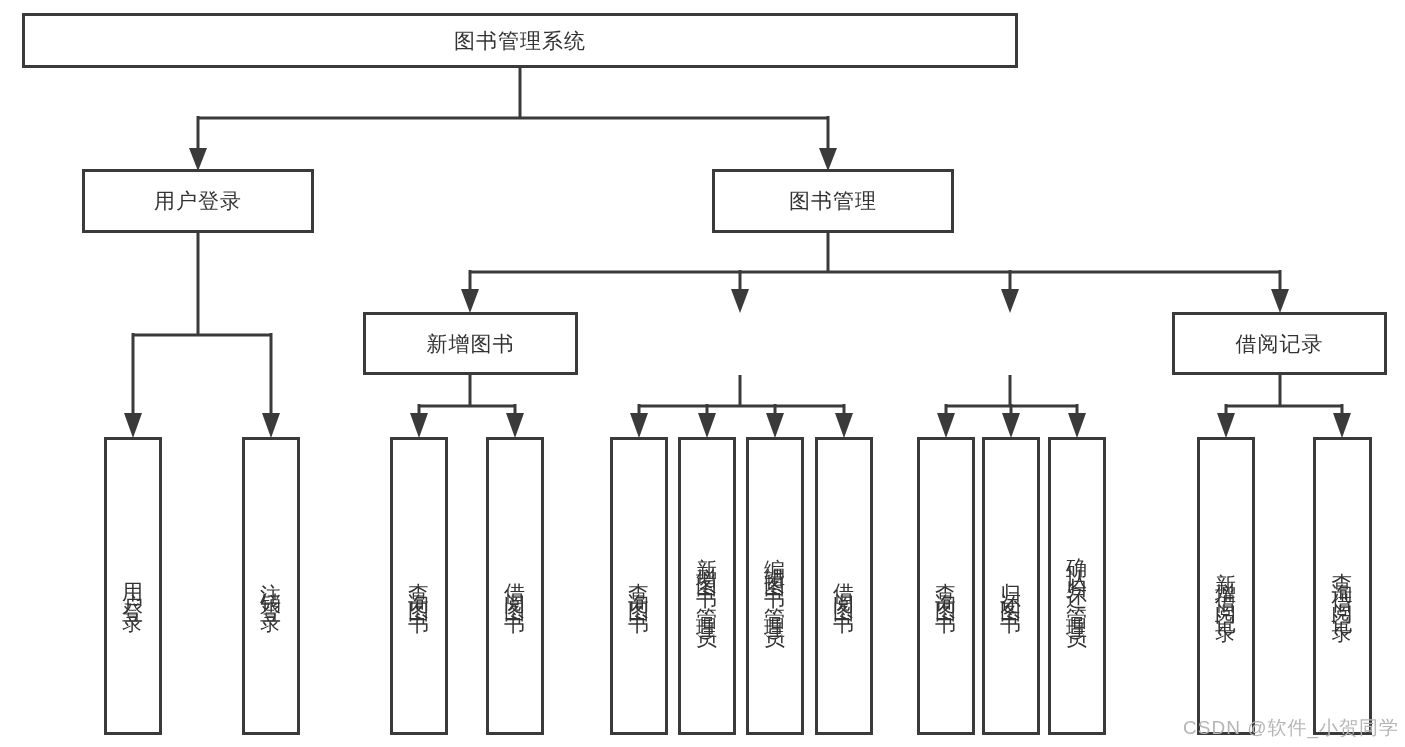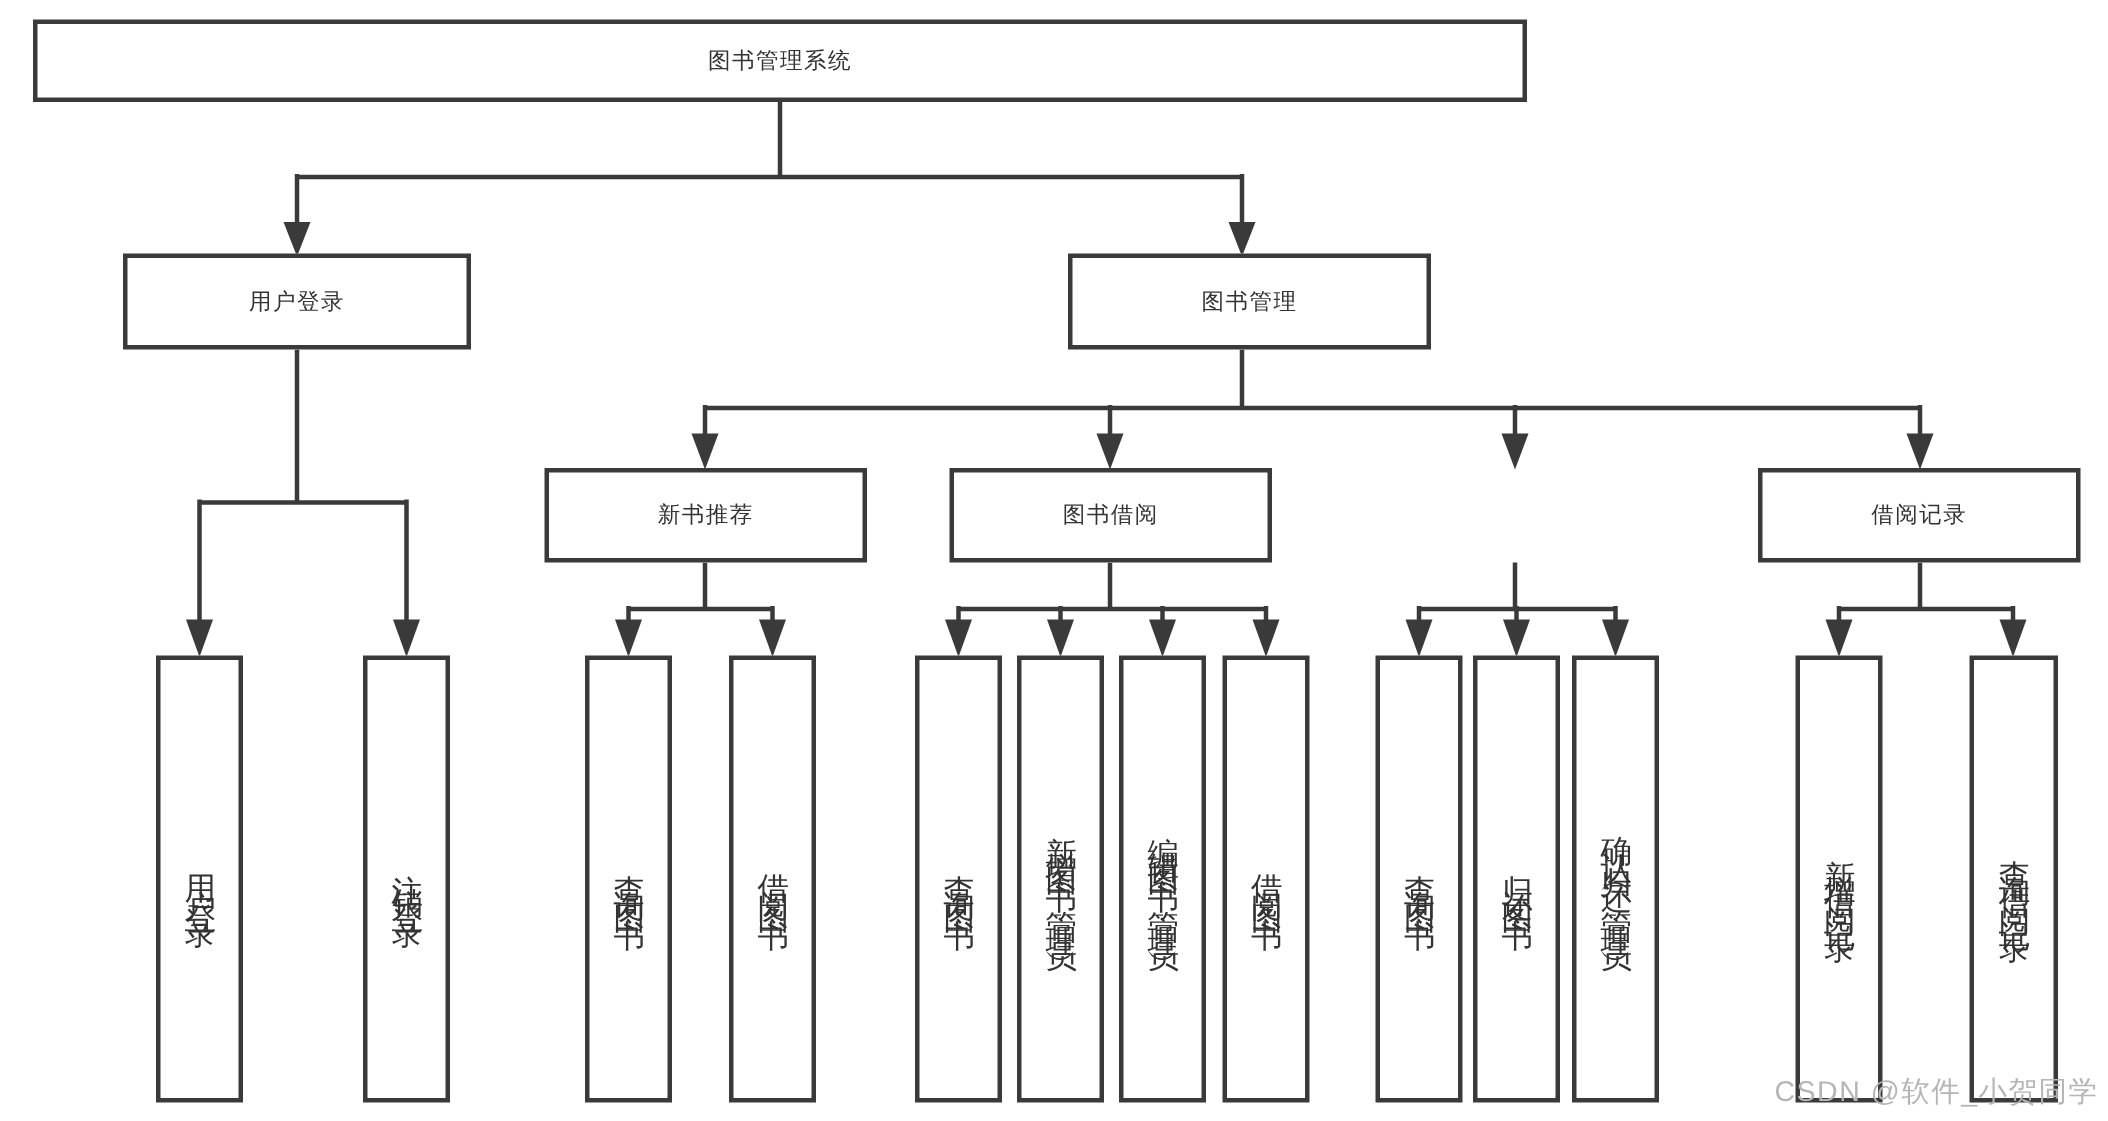--- a/index.html
+++ b/index.html
@@ -39,21 +39,21 @@
     position: absolute;
     background: var(--bg);
     border: 3px solid var(--line);
     display: flex;
     align-items: center;
     justify-content: center;
     color: var(--text);
     z-index: 2;
   }
   .hbox span {
-    font-size: 15px;
+    font-size: 21px;
     letter-spacing: 1px;
     white-space: nowrap;
   }
   .vbox span {
     writing-mode: vertical-lr;
     text-orientation: mixed;
     font-size: 21px;
     letter-spacing: 10px;
     line-height: 1;
     white-space: nowrap;
@@ -156,24 +156,21 @@
   </div>
 
   <div class="node hbox" style="left:82px;top:169px;width:232px;height:64px">
     <span>用户登录</span>
   </div>
   <div class="node hbox" style="left:712px;top:169px;width:242px;height:64px">
     <span>图书管理</span>
   </div>
 
   <div class="node hbox" style="left:363px;top:312px;width:215px;height:63px">
-    <span>新书推荐</span>
-  </div>
-  <div class="node hbox" style="left:633px;top:312px;width:215px;height:63px">
-    <span>图书借阅</span>
+    <span>新增图书</span>
   </div>
   <div class="node hbox" style="left:1172px;top:312px;width:215px;height:63px">
     <span>借阅记录</span>
   </div>
 
   <div class="node vbox" style="left:104px;top:437px;width:58px;height:298px">
     <span>用户登录</span>
   </div>
   <div class="node vbox" style="left:242px;top:437px;width:58px;height:298px">
     <span>注销登录</span>

